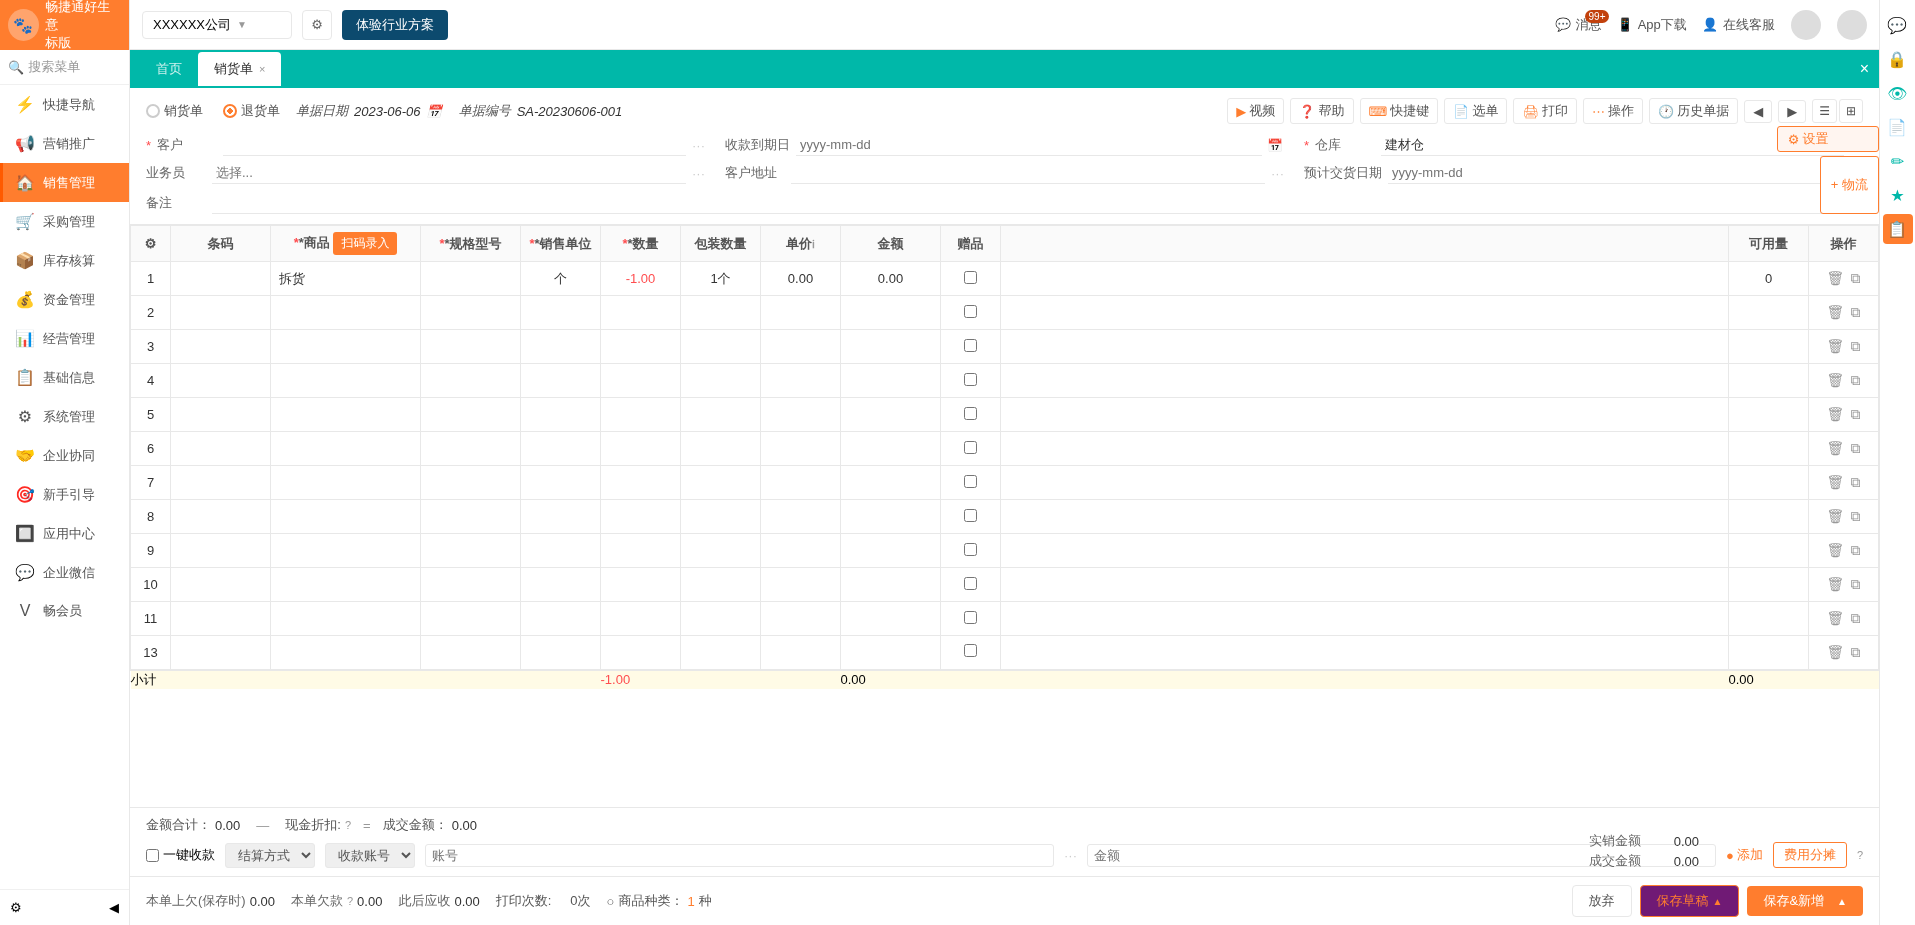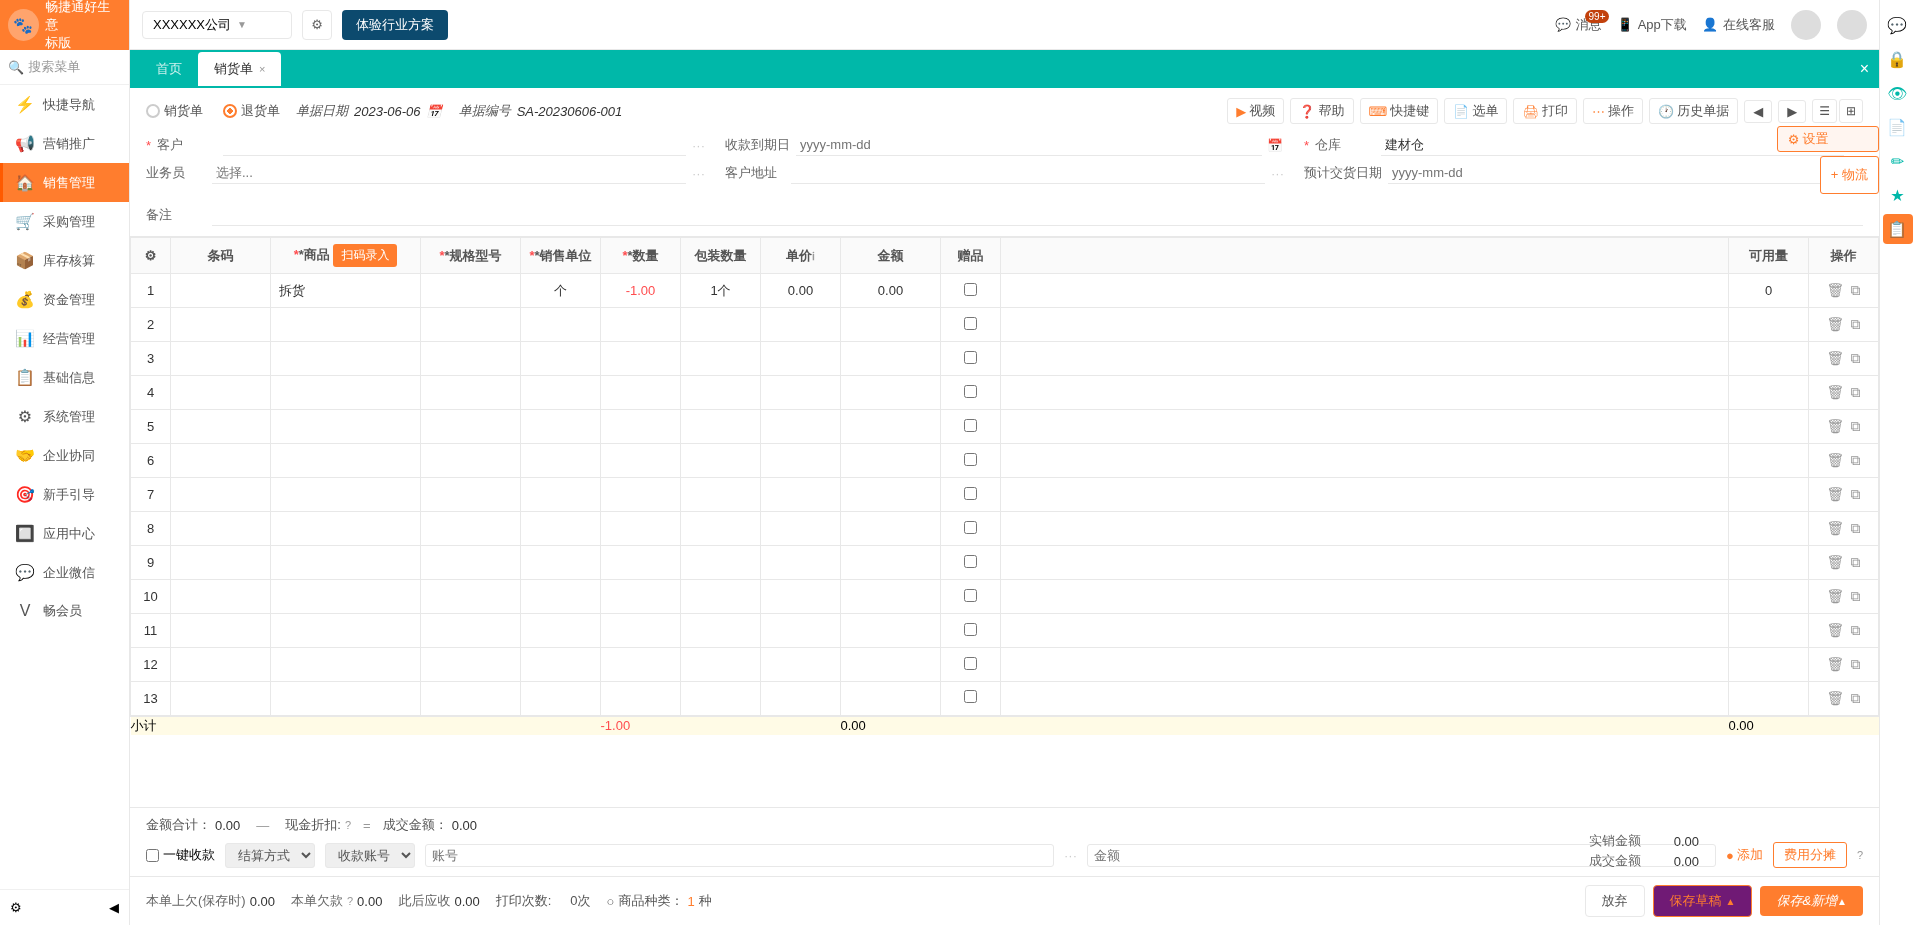--- a/index.html
+++ b/index.html
@@ -259,21 +259,21 @@
       color: #333;
       background: transparent;
     }
     .field-dots { color: #ccc; cursor: pointer; }
     .field-cal { color: #ccc; cursor: pointer; }
 
     .remarks-row {
       display: flex;
       align-items: center;
       gap: 6px;
-      margin-top: 20px;
+      margin-top: 8px;
     }
 
     
     .table-container {
       flex: 1;
       overflow: auto;
       background: #fff;
       margin: 0 0 0 0;
     }
     table {
@@ -412,21 +412,21 @@
       cursor: pointer;
       display: flex; align-items: center; gap: 4px;
     }
     .btn-save-new {
       background: #ff7d2e;
       color: #fff;
       border: none;
       border-radius: 4px;
       padding: 6px 16px;
       cursor: pointer;
-      display: flex; align-items: center; gap: 0; font-style: italic;
+      display: flex; align-items: center; gap: 13px;
     }
     .btn-arrow { font-size: 10px; }
 
     
     .right-summary {
       position: absolute;
       right: 180px;
       bottom: 55px;
       display: flex;
       flex-direction: column;
@@ -673,21 +673,21 @@
           <span class="field-label">仓库</span>
           <input class="field-input" style="flex: 1 1 0%;" value="建材仓">
           <span class="field-dots">···</span>
         </div>
 
         <div style="position:absolute; right:-16px; top:-8px; display:flex; flex-direction:column; gap:4px; z-index:5;">
           <div style="border:1px solid #ff7d2e; border-radius:3px; padding:3px 10px; cursor:pointer; color:#ff7d2e; font-size:12px; background:#fff5f0; display:flex; align-items:center; gap:3px;">
             <span>⚙</span>
             <span>设置</span>
           </div>
-          <div style="border:1px solid #ff7d2e; border-radius:3px; padding:9px 10px; cursor:pointer; color:#ff7d2e; font-size:12px; background:#fff; display:flex; align-items:center; gap:3px;margin-left:43px;">
+          <div style="border:1px solid #ff7d2e; border-radius:3px; padding:19px 10px; cursor:pointer; color:#ff7d2e; font-size:12px; background:#fff; display:flex; align-items:center; gap:3px;margin-left:43px;">
             <span>+ 物流</span>
           </div>
         </div>
       </div>
 
       <div style="display:grid; grid-template-columns:1fr 1fr 1fr; gap:8px 20px; align-items:center; margin-bottom:6px;">
         <div class="field-row">
           <span class="field-label">业务员</span>
           <input class="field-input" placeholder="选择..." value="" style="flex: 1 1 0%;">
           <span class="field-dots">···</span>
@@ -948,40 +948,20 @@
       <td style="min-width:400px;"></td>
       <td></td>
       <td>
         <div class="ops-icons">
           <span class="op-icon">🗑</span>
           <span class="op-icon">⧉</span>
         </div>
       </td>
     </tr>
             <tr>
-      <td>12</td>
-      <td><input style="border: none; width: 90%; outline: none; background: transparent;" value=""></td>
-      <td style="text-align:left;"></td>
-      <td></td>
-      <td></td>
-      <td class=""></td>
-      <td></td>
-      <td></td>
-      <td></td>
-      <td><input type="checkbox" style=""></td>
-      <td style="min-width:400px;"></td>
-      <td></td>
-      <td>
-        <div class="ops-icons">
-          <span class="op-icon">🗑</span>
-          <span class="op-icon">⧉</span>
-        </div>
-      </td>
-    </tr>
-            <tr>
       <td>13</td>
       <td><input style="border: none; width: 90%; outline: none; background: transparent;" value=""></td>
       <td style="text-align:left;"></td>
       <td></td>
       <td></td>
       <td class=""></td>
       <td></td>
       <td></td>
       <td></td>
       <td><input type="checkbox" style=""></td>

